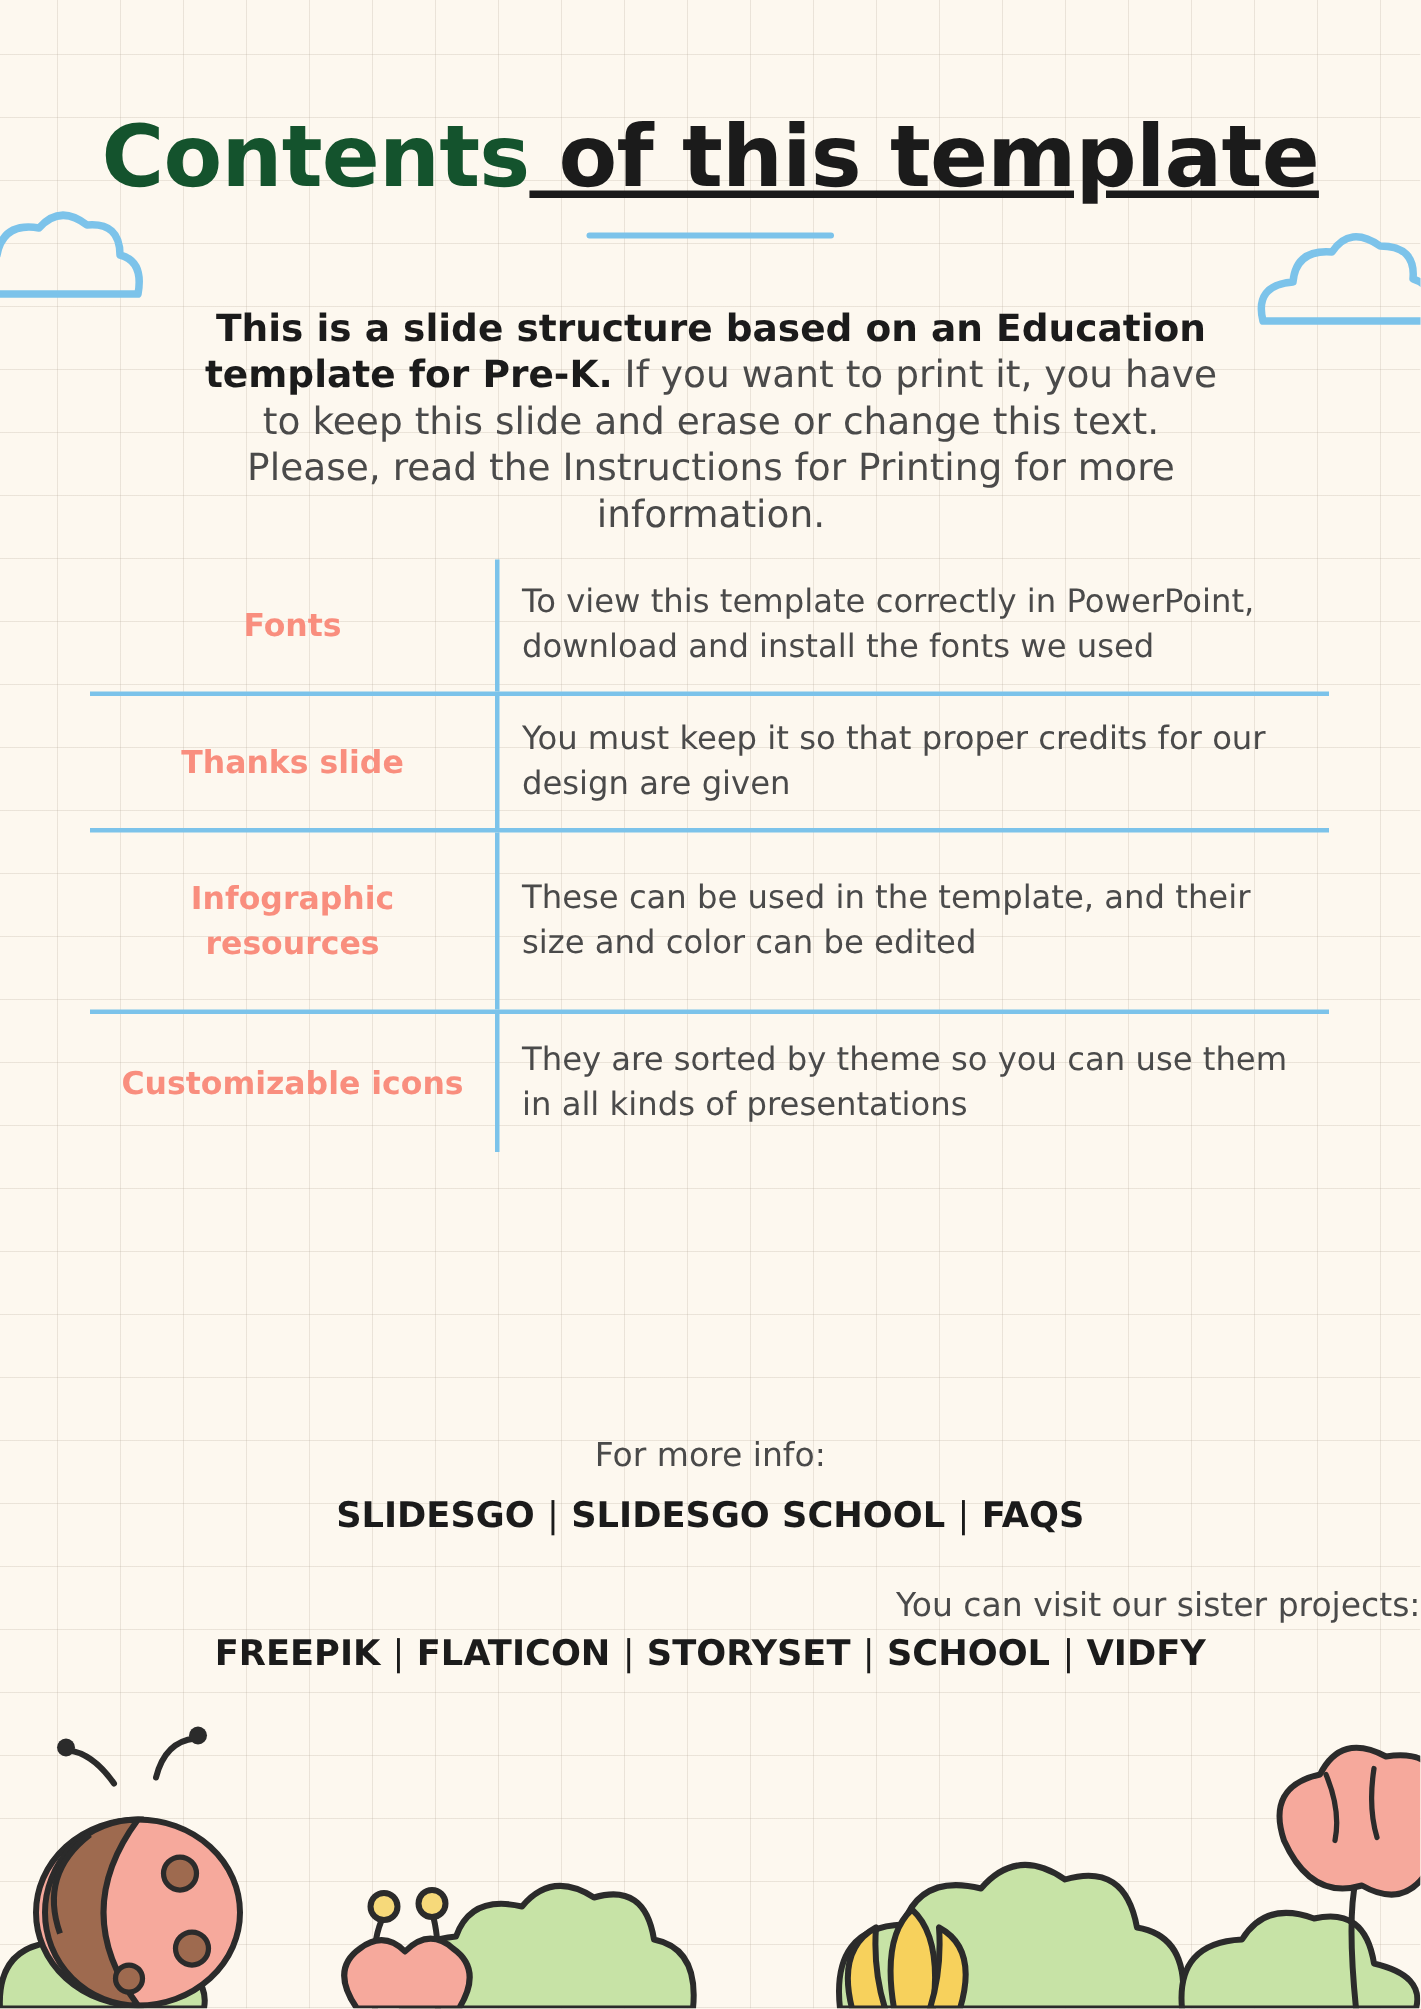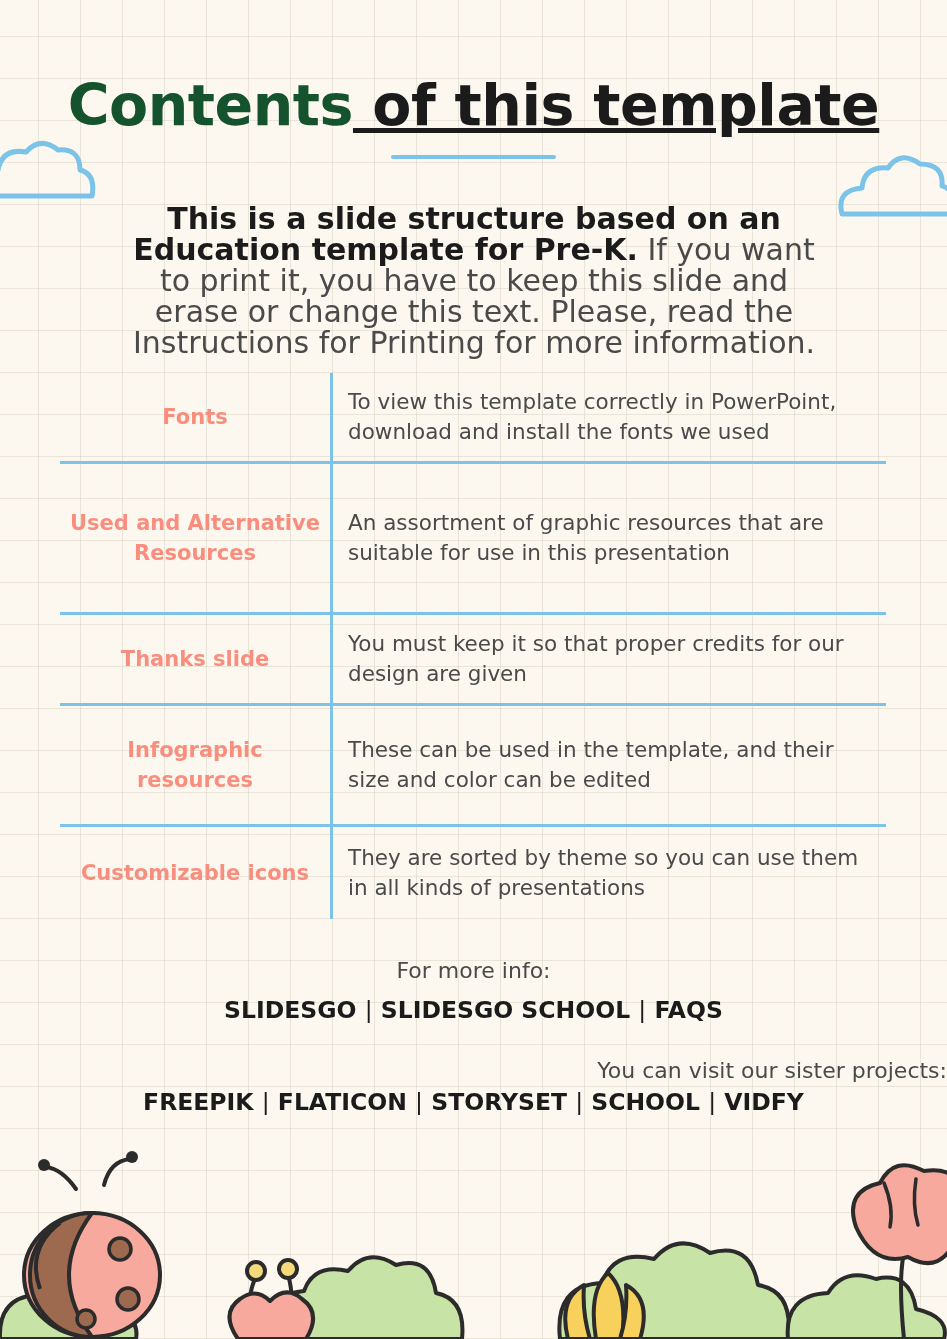--- a/index.html
+++ b/index.html
@@ -57,21 +57,21 @@
   }
 
   
   .intro {
     position: absolute;
     top: 203px;
     left: 128px;
     width: 692px;
     text-align: center;
     color: #4a4a4a;
-    font-size: 30px;
+    font-size: 25px;
     line-height: 31px;
   }
   .intro b { color: #1b1b1b; font-weight: bold; }
 
   
   .table {
     position: absolute;
     top: 373px;
     left: 60px;
     width: 826px;
@@ -188,25 +188,20 @@
   </div>
 
   <div class="table">
 
     <div class="row r1">
       <div class="vrule"></div>
       <div class="cell-left">Fonts</div>
       <div class="cell-right">To view this template correctly in PowerPoint, download and install the fonts we used</div>
     </div>
 
-    <div class="row r2">
-      <div class="vrule"></div>
-      <div class="cell-left">Used and Alternative Resources</div>
-      <div class="cell-right">An assortment of graphic resources that are suitable for use in this presentation</div>
-    </div>
 
     <div class="row r3">
       <div class="vrule"></div>
       <div class="cell-left">Thanks slide</div>
       <div class="cell-right">You must keep it so that proper credits for our design are given</div>
     </div>
 
 
     <div class="row r5">
       <div class="vrule"></div>

